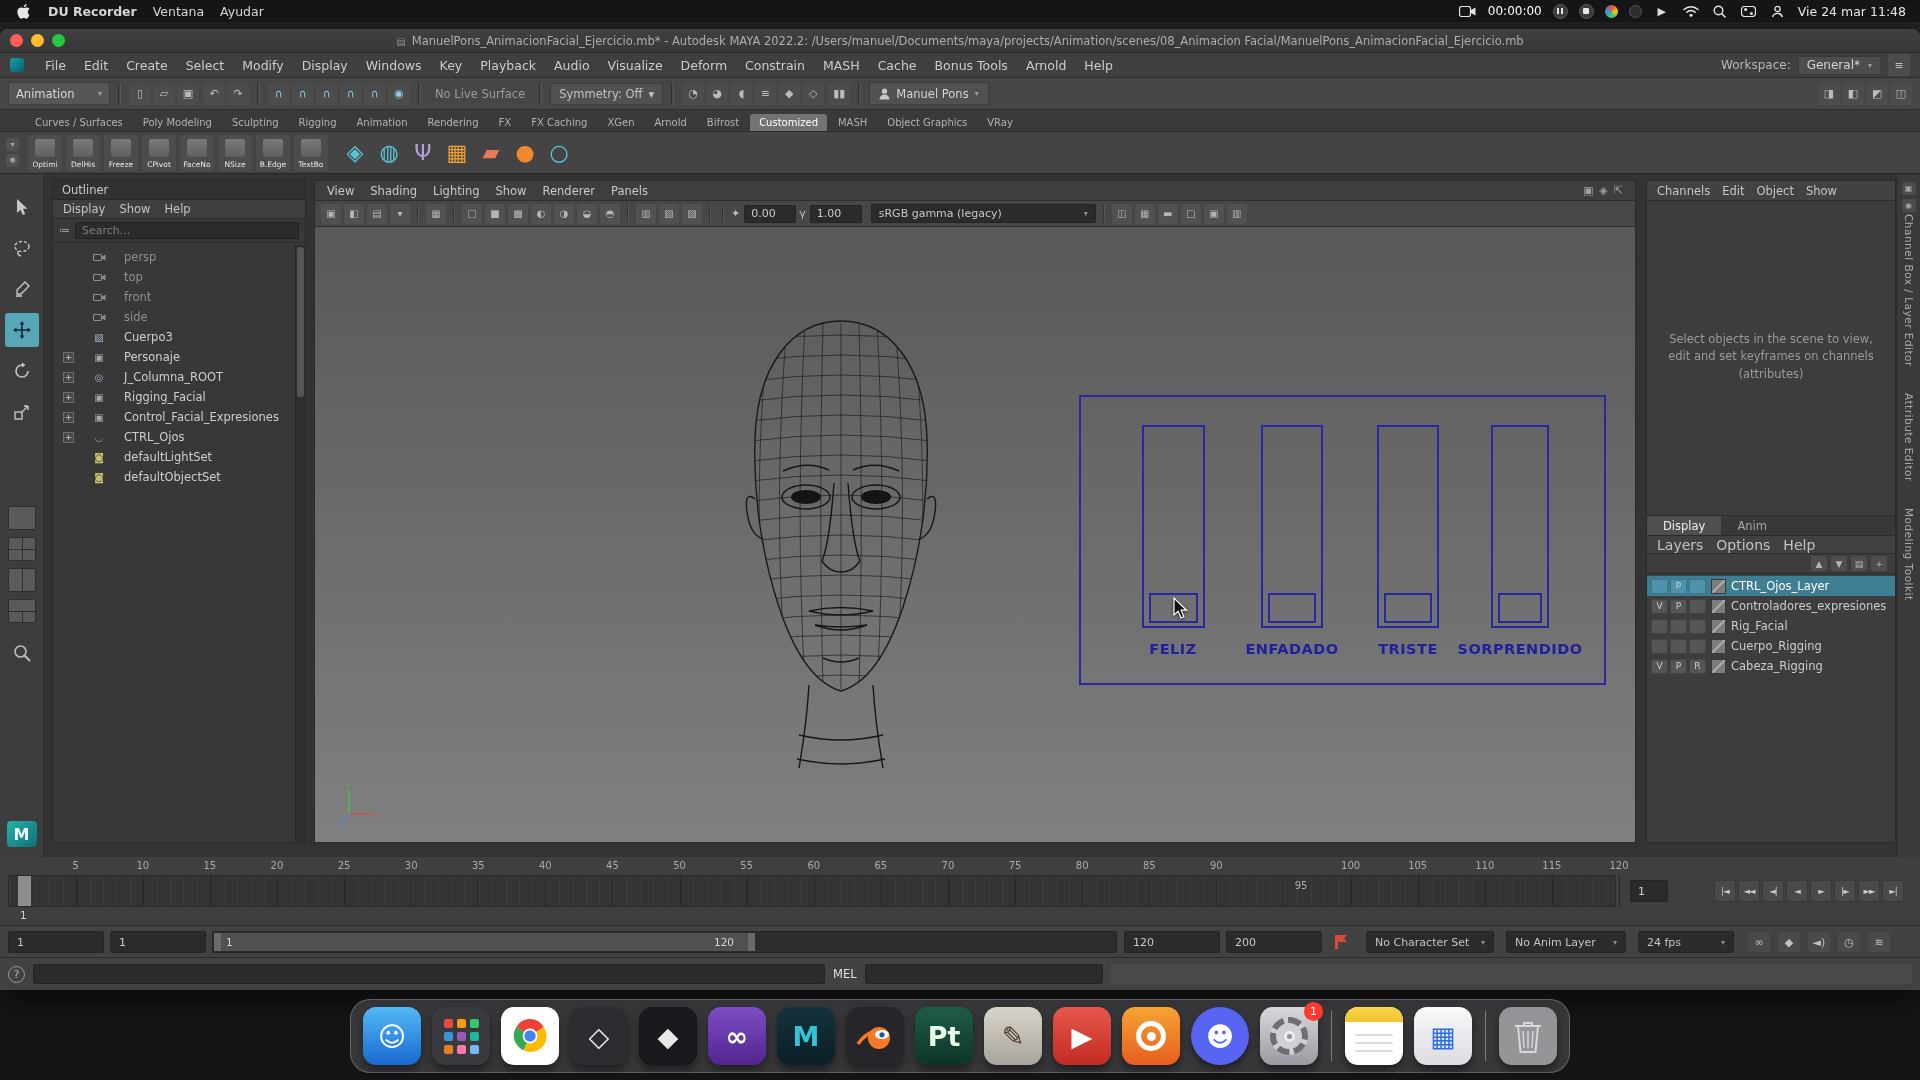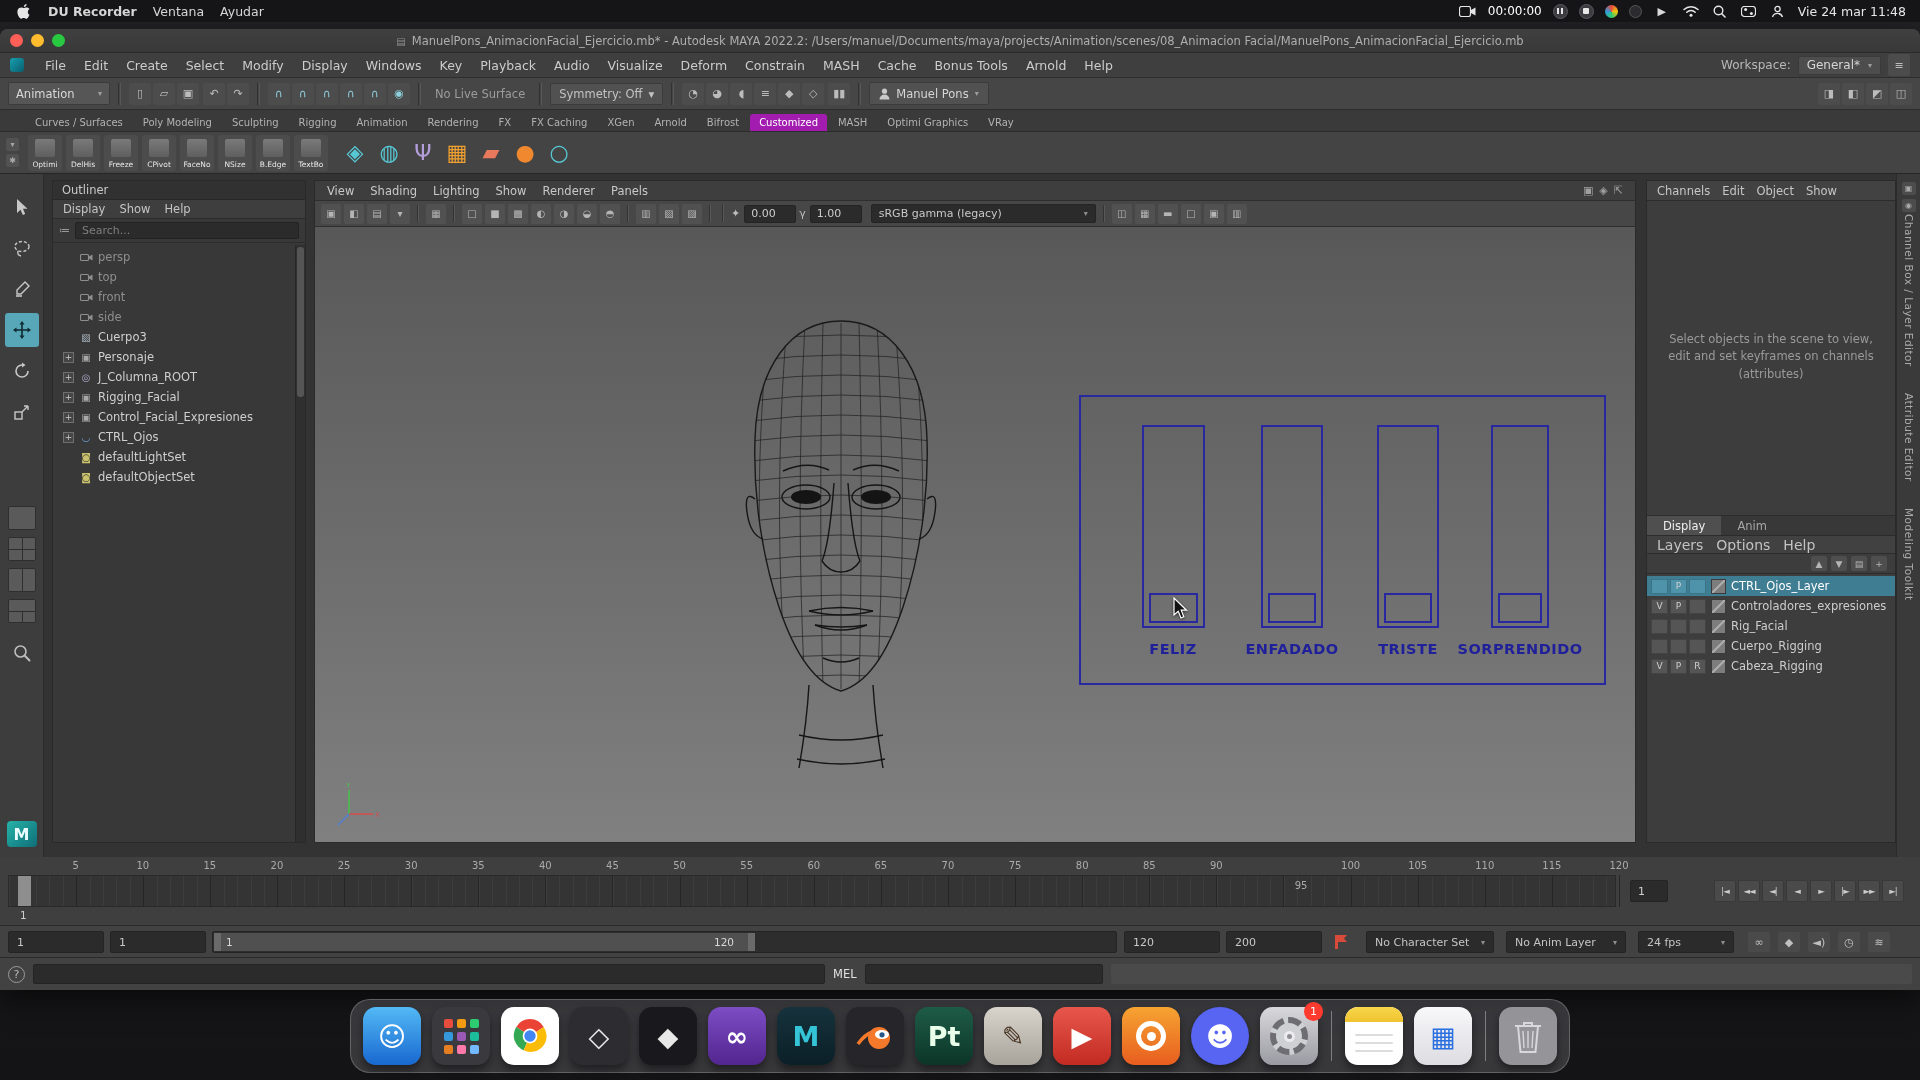--- a/index.html
+++ b/index.html
@@ -41,21 +41,21 @@
 .sgroup{display:flex;gap:2px}
 .sbtn{width:22px;height:22px;background:#4c4c4c;border-radius:2px;color:#bcbcbc;font-size:11px;display:flex;align-items:center;justify-content:center}
 .sbtn.teal{color:#8fd0dd}
 .sl-text{color:#9c9c9c;font-size:11.5px;padding:0 6px;white-space:nowrap}
 #symmetry-dd{display:flex;align-items:center;gap:6px;color:#c2c2c2;font-size:11.5px;background:#515151;border:1px solid #3b3b3b;border-radius:2px;height:22px;padding:0 8px}
 #user-chip{display:flex;align-items:center;gap:6px;background:#515151;border:1px solid #3b3b3b;border-radius:2px;height:23px;padding:0 9px;color:#d5d5d5;font-size:11.5px}
 #user-chip .arr{font-size:8px;color:#9d9d9d}
 
 #shelf-tabs{position:absolute;top:81px;left:0;right:0;height:22px;background:#3a3a3a;border-bottom:1px solid #2c2c2c;display:flex;align-items:flex-end;padding:0 26px;gap:2px}
 .stab{color:#b2b2b2;font-size:10px;padding:3px 9px;border-radius:3px 3px 0 0}
-.stab.active{color:#ffffff;background:#a21caf}
+.stab.active{color:#ffffff;background:#737373}
 
 #shelf{position:absolute;top:103px;left:0;right:0;height:42px;background:#444444;border-bottom:1px solid #262626;display:flex;align-items:center;padding:0 6px;gap:5px}
 #shelf-left{display:flex;flex-direction:column;gap:3px;margin-right:4px}
 #shelf-left span{width:13px;height:13px;background:#525252;border-radius:2px;color:#a8a8a8;font-size:8px;display:flex;align-items:center;justify-content:center}
 .shelfbtn{width:34px;height:36px;background:#4c4c4c;border-radius:3px;position:relative;display:flex;align-items:center;justify-content:center}
 .shelf-ic{width:20px;height:18px;background:linear-gradient(#7a7a7a,#5f5f5f);border-radius:2px;margin-bottom:10px}
 .shelf-lb{position:absolute;bottom:2px;left:0;right:0;text-align:center;font-size:7.5px;color:#e8e8e8}
 .shelf-x{width:32px;height:32px;display:flex;align-items:center;justify-content:center;font-size:22px}
 
 #main{position:absolute;top:145px;left:0;right:0;height:683px;background:#333333}
@@ -71,21 +71,21 @@
 
 #outliner{position:absolute;left:52px;top:6px;width:254px;height:663px;background:#383838;border:1px solid #2a2a2a}
 #outliner-title{height:19px;background:#313131;color:#c9c9c9;font-size:11.5px;display:flex;align-items:center;padding:0 9px;border-bottom:1px solid #272727}
 #outliner-menus{height:19px;display:flex;align-items:center;gap:14px;padding:0 10px;background:#3e3e3e;border-bottom:1px solid #2c2c2c}
 #outliner-menus span{color:#c4c4c4;font-size:11.5px}
 #outliner-search{height:24px;display:flex;align-items:center;gap:5px;padding:0 6px;border-bottom:1px solid #2c2c2c}
 #outliner-search .funnel{color:#9a9a9a;font-size:11px}
 #outliner-search input{flex:1;height:17px;background:#2b2b2b;border:1px solid #222;border-radius:2px;color:#cfcfcf;font-size:11px;padding:0 6px;outline:none}
 #outliner-search input::placeholder{color:#7e7e7e}
 #outliner-tree{position:absolute;top:64px;left:0;right:10px;bottom:0;overflow:hidden;padding-top:2px}
-.orow{height:20px;display:flex;align-items:center;padding-left:10px;color:#cfcfcf;font-size:11.5px;gap:5px}
+.orow{height:20px;display:flex;align-items:center;padding-left:10px;color:#cfcfcf;font-size:11.5px;gap:18px}
 .orow.dim{color:#8e8e8e}
 .oexp{width:11px;height:11px;border:1px solid #6f6f6f;background:#454545;color:#c9c9c9;font-size:9px;line-height:9px;text-align:center;flex:none}
 .oexp.sp{visibility:hidden}
 .oicn{width:14px;text-align:center;font-size:10px;color:#a9a9a9;flex:none}
 .oicn svg{vertical-align:middle}
 #outliner-scroll{position:absolute;right:0;top:64px;bottom:0;width:10px;background:#2f2f2f;border-left:1px solid #272727}
 #outliner-scroll i{position:absolute;left:1px;right:1px;top:2px;height:150px;background:#555;border-radius:3px}
 
 #viewport{position:absolute;left:314px;top:6px;width:1322px;height:663px;background:#a16207;border:1px solid #2a2a2a}
 #vp-menus{height:20px;background:#3e3e3e;display:flex;align-items:center;gap:16px;padding:0 12px;border-bottom:1px solid #2e2e2e}
@@ -362,21 +362,21 @@
         <span class="stab">Rigging</span>
         <span class="stab">Animation</span>
         <span class="stab">Rendering</span>
         <span class="stab">FX</span>
         <span class="stab">FX Caching</span>
         <span class="stab">XGen</span>
         <span class="stab">Arnold</span>
         <span class="stab">Bifrost</span>
         <span class="stab active">Customized</span>
         <span class="stab">MASH</span>
-        <span class="stab">Optimi Graphics</span>
+        <span class="stab">Object Graphics</span>
         <span class="stab">VRay</span>
       </div>
 
     <div id="shelf">
       <span id="shelf-left">
         <span>▾</span>
         <span>✱</span>
       </span>
       <span id="shelf-items" style="display:flex;gap:4px">
           <div class="shelfbtn">

